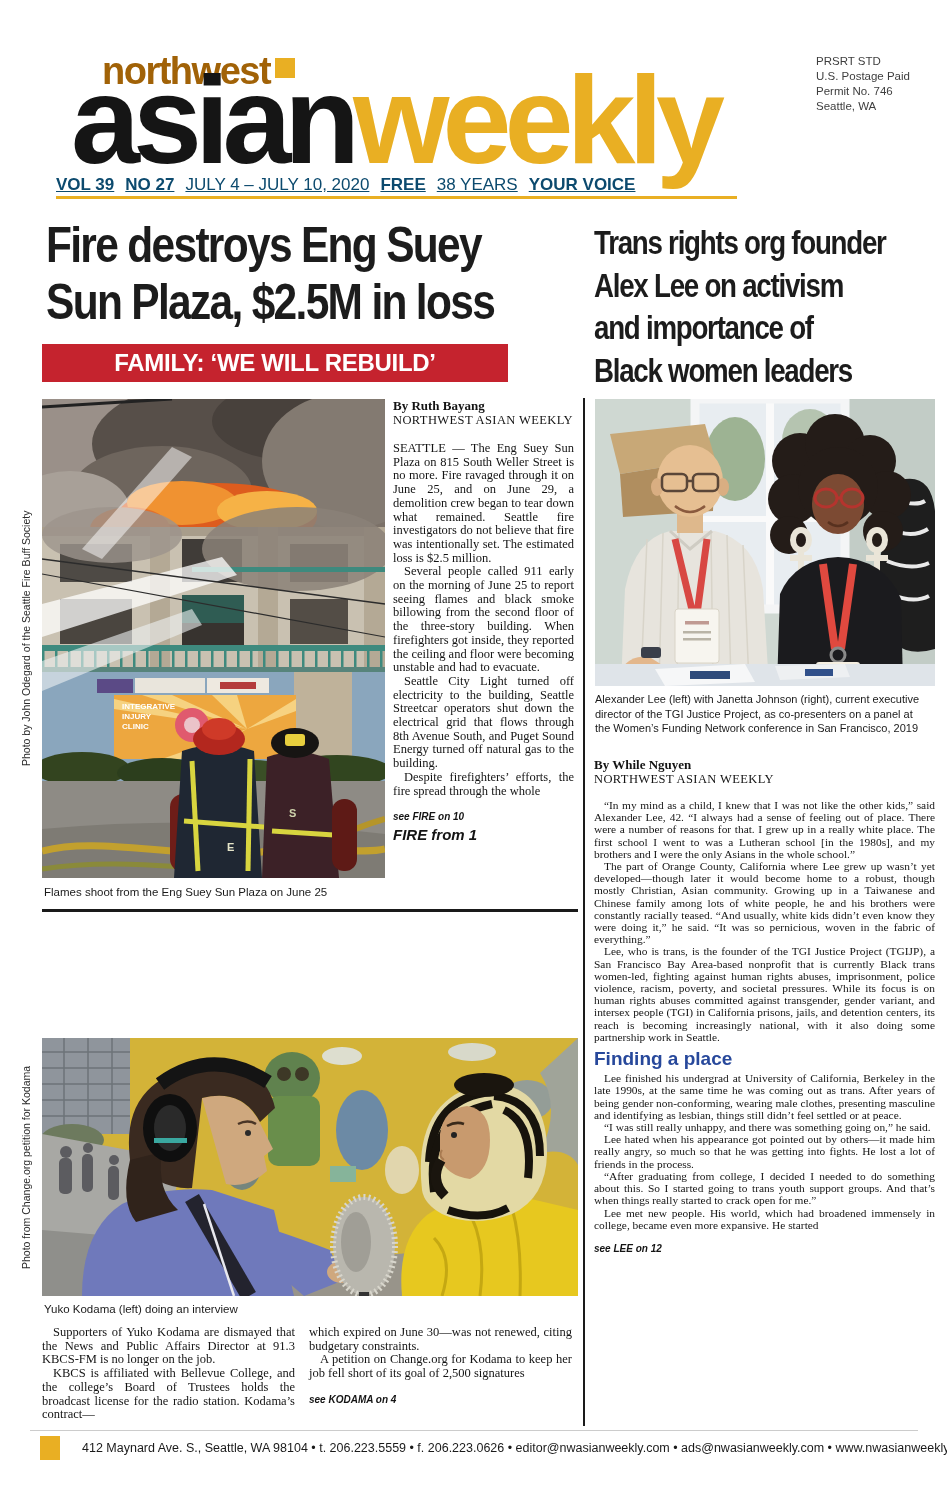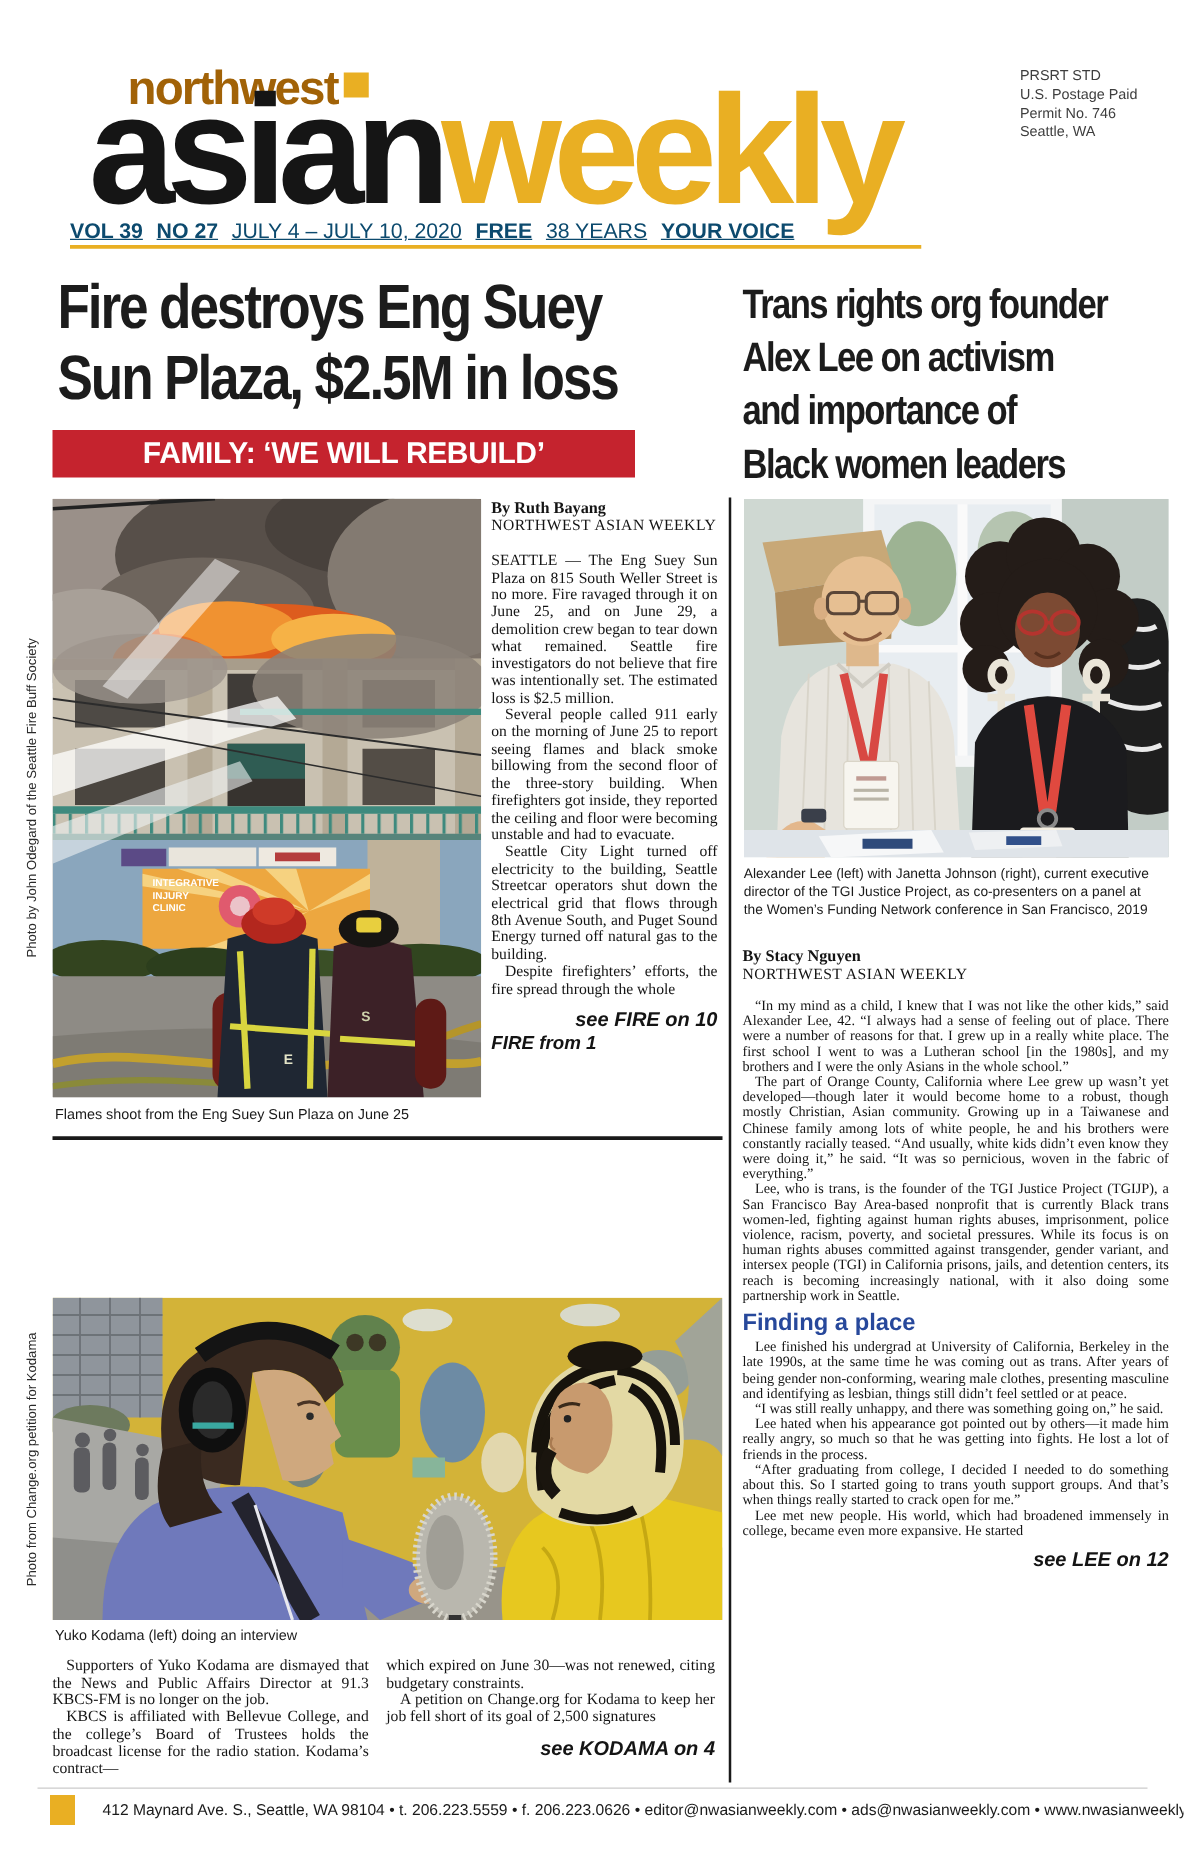--- a/index.html
+++ b/index.html
@@ -64,21 +64,21 @@
   
   .byline { font-weight:bold; font-size:13px; line-height:15px; }
   .byline-org { font-size:12.5px; line-height:15px; letter-spacing:.4px; margin-bottom:14px; }
 
   .fire-col { position:absolute; left:393px; top:398px; width:181px; font-size:12.5px;
               line-height:13.7px; text-align:justify; }
   .fire-col p { margin:0; }
   .fire-col p.indent { text-indent:11px; }
 
   .jump { font-family:"Liberation Sans",sans-serif; font-weight:bold; font-style:italic;
-          font-size:16px; text-align:right; margin-top:12px; }
+          font-size:10px; margin-top:12px; }
   .jump-left { font-family:"Liberation Sans",sans-serif; font-weight:bold; font-style:italic;
                font-size:15px; text-align:left; margin-top:4px; }
 
   .lee-col { position:absolute; left:594px; top:757px; width:341px; font-size:11.4px;
              line-height:12.2px; text-align:justify; }
   .lee-col p { margin:0; }
   .lee-col p.indent { text-indent:10px; }
   .lee-subhead { font-family:"Liberation Sans",sans-serif; font-weight:bold; font-size:19px;
                  color:#27489B; margin:10px 0 7px; text-align:left; }
   .lee-col .byline { font-size:13px; }
@@ -313,21 +313,21 @@
       <rect x="0" y="265" width="340" height="22" fill="#dfe4e9"></rect>
       <polygon points="60,270 150,265 160,283 70,287" fill="#f6f7f8"></polygon>
       <rect x="95" y="272" width="40" height="8" fill="#2e4a7a"></rect>
       <polygon points="180,267 250,265 255,278 185,281" fill="#eef0f2"></polygon>
       <rect x="210" y="270" width="28" height="7" fill="#31508a"></rect>
     </svg>
   </div>
   <div id="lee-caption" class="caption">Alexander Lee (left) with Janetta Johnson (right), current executive director of the TGI Justice Project, as co-presenters on a panel at the Women’s Funding Network conference in San Francisco, 2019</div>
 
   <div class="lee-col">
-    <div class="byline">By Stacy Nguyen</div>
+    <div class="byline">By While Nguyen</div>
     <div class="byline-org">NORTHWEST ASIAN WEEKLY</div>
     <p class="indent">“In my mind as a child, I knew that I was not like the other kids,” said Alexander Lee, 42. “I always had a sense of feeling out of place. There were a number of reasons for that. I grew up in a really white place. The first school I went to was a Lutheran school [in the 1980s], and my brothers and I were the only Asians in the whole school.”</p>
     <p class="indent">The part of Orange County, California where Lee grew up wasn’t yet developed—though later it would become home to a robust, though mostly Christian, Asian community. Growing up in a Taiwanese and Chinese family among lots of white people, he and his brothers were constantly racially teased. “And usually, white kids didn’t even know they were doing it,” he said. “It was so pernicious, woven in the fabric of everything.”</p>
     <p class="indent">Lee, who is trans, is the founder of the TGI Justice Project (TGIJP), a San Francisco Bay Area-based nonprofit that is currently Black trans women-led, fighting against human rights abuses, imprisonment, police violence, racism, poverty, and societal pressures. While its focus is on human rights abuses committed against transgender, gender variant, and intersex people (TGI) in California prisons, jails, and detention centers, its reach is becoming increasingly national, with it also doing some partnership work in Seattle.</p>
     <div class="lee-subhead">Finding a place</div>
     <p class="indent">Lee finished his undergrad at University of California, Berkeley in the late 1990s, at the same time he was coming out as trans. After years of being gender non-conforming, wearing male clothes, presenting masculine and identifying as lesbian, things still didn’t feel settled or at peace.</p>
     <p class="indent">“I was still really unhappy, and there was something going on,” he said.</p>
     <p class="indent">Lee hated when his appearance got pointed out by others—it made him really angry, so much so that he was getting into fights. He lost a lot of friends in the process.</p>
     <p class="indent">“After graduating from college, I decided I needed to do something about this. So I started going to trans youth support groups. And that’s when things really started to crack open for me.”</p>
     <p class="indent">Lee met new people. His world, which had broadened immensely in college, became even more expansive. He started</p>

